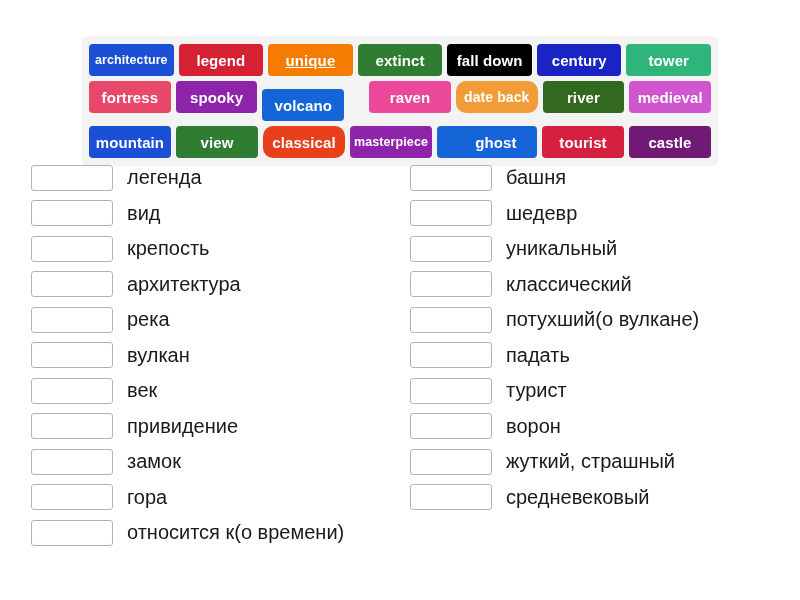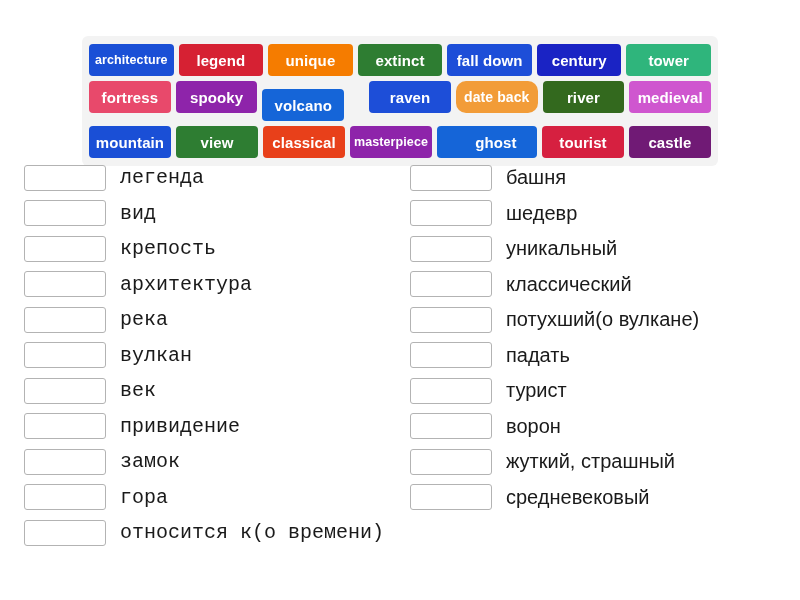--- a/index.html
+++ b/index.html
@@ -72,22 +72,21 @@
     left: 0;
     top: 160px;
     width: 800px;
     display: flex;
   }
   .col {
     width: 400px;
     box-sizing: border-box;
   }
   .col-left {
-    padding-left: 24px;
-    font-family: Liberation Mono, monospace;
+    padding-left: 31px;
   }
   .col-right {
     padding-left: 10px;
   }
   .answer-row {
     display: flex;
     align-items: center;
     height: 35.5px;
   }
   .drop-box {
@@ -109,39 +108,39 @@
 </style>
 </head>
 <body>
 
 <div id="app">
 
   <div class="word-bank">
     <div class="tile-row">
       <div class="tile small" style="background: rgb(26, 79, 214);">architecture</div>
       <div class="tile" style="background: rgb(214, 33, 51);">legend</div>
-      <div class="tile" style="background: rgb(245, 124, 0);">unique</div>
+      <div class="tile" style="background: rgb(245, 124, 0); text-decoration: underline;">unique</div>
       <div class="tile" style="background: rgb(46, 125, 50);">extinct</div>
-      <div class="tile" style="background: #1d4ed8;">fall down</div>
+      <div class="tile" style="background: #000000;">fall down</div>
       <div class="tile" style="background: rgb(26, 35, 196);">century</div>
       <div class="tile" style="background: rgb(47, 181, 124);">tower</div>
     </div>
     <div class="tile-row">
       <div class="tile" style="background: rgb(232, 73, 107);">fortress</div>
       <div class="tile" style="background: rgb(142, 36, 170);">spooky</div>
       <div class="tile" style="background: rgb(21, 101, 216); margin-top: 8px;">volcano</div>
-      <div class="tile" style="background: #1d4ed8; margin-left: 20px;">raven</div>
+      <div class="tile" style="background: #ec4899; margin-left: 20px;">raven</div>
       <div class="tile mid" style="background: rgb(242, 156, 56); border-radius: 10px;">date back</div>
       <div class="tile" style="background: rgb(51, 105, 30);">river</div>
       <div class="tile" style="background: rgb(207, 86, 207);">medieval</div>
     </div>
     <div class="tile-row">
       <div class="tile" style="background: rgb(26, 79, 214);">mountain</div>
       <div class="tile" style="background: rgb(46, 125, 50);">view</div>
-      <div class="tile" style="background: rgb(232, 64, 26);">classical</div>
+      <div class="tile" style="background: rgb(232, 64, 26); border-radius: 10px;">classical</div>
       <div class="tile small" style="background: rgb(142, 36, 170);">masterpiece</div>
       <div class="tile" style="background: rgb(21, 101, 216); padding-left: 18px;">ghost</div>
       <div class="tile" style="background: rgb(214, 32, 64);">tourist</div>
       <div class="tile" style="background: #701a75;">castle</div>
     </div>
   </div>
 
   <div class="columns">
 
     <div class="col col-left">

